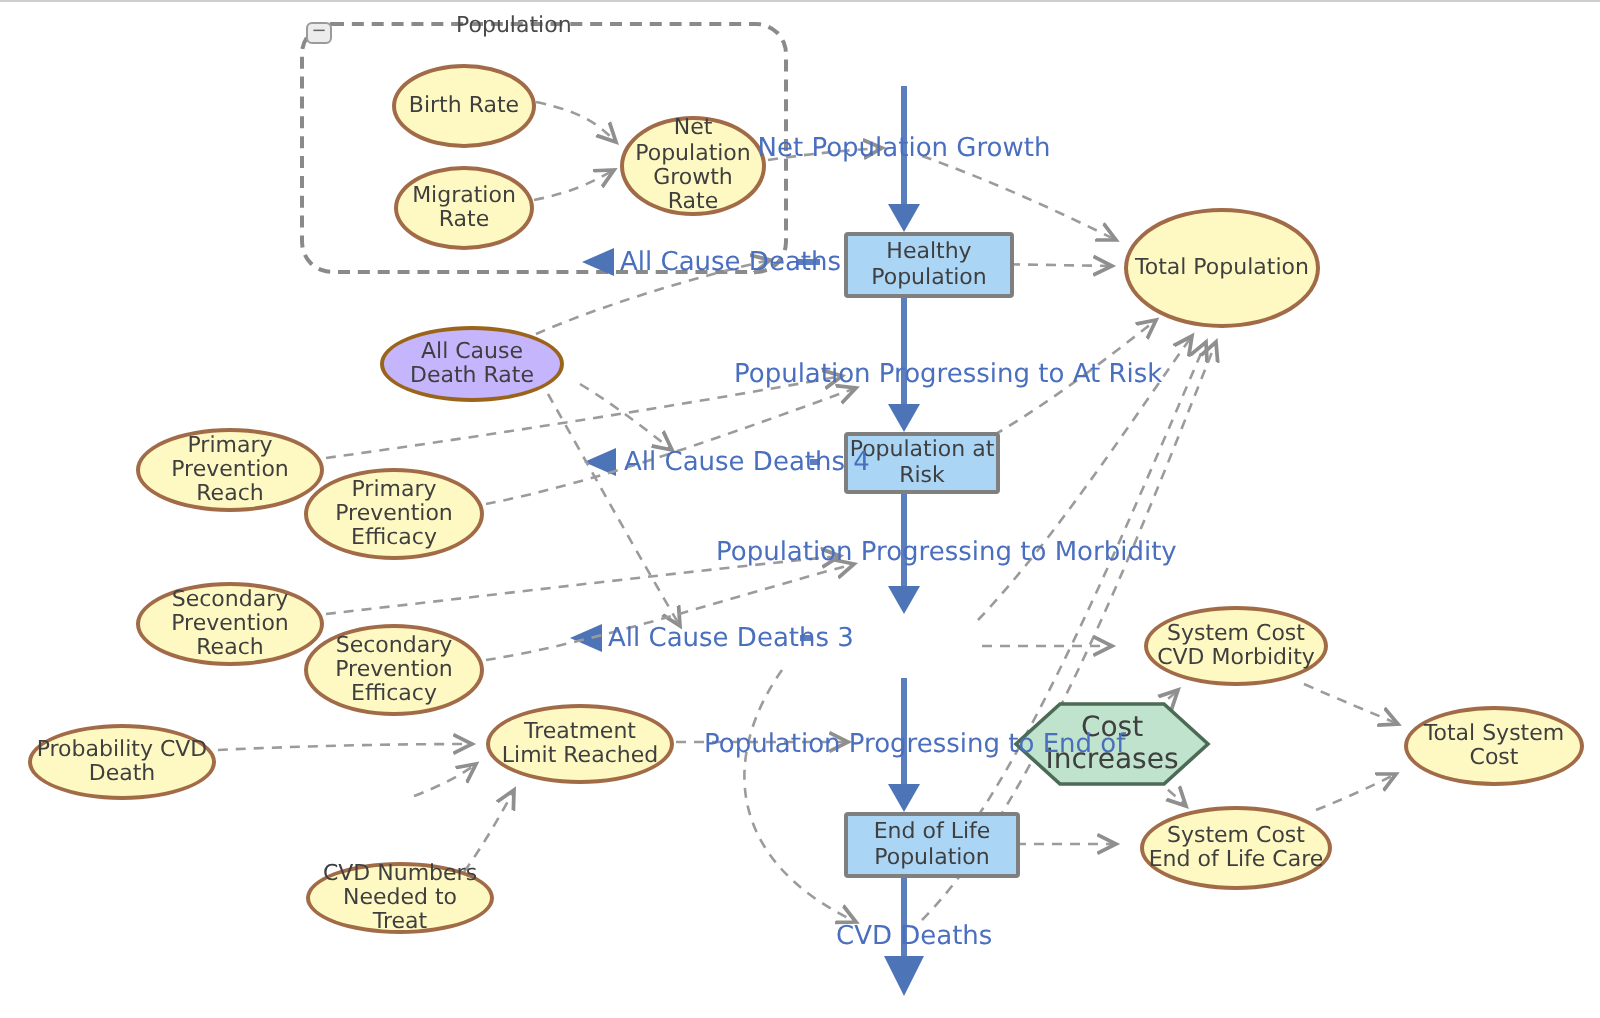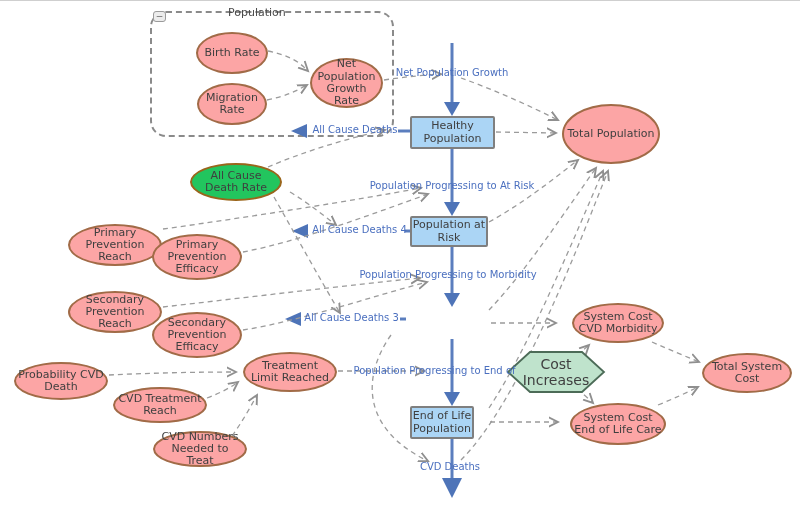--- a/index.html
+++ b/index.html
@@ -17,33 +17,33 @@
     position:absolute;left:228px;top:5px;width:90px;height:14px;z-index:3;
     font-size:11px;color:#4a4a4a;text-align:left;white-space:nowrap;
   }
   .collapse{
     position:absolute;left:153px;top:10px;width:13px;height:11px;z-index:3;
     border:1px solid #9a9a9a;border-radius:3px;background:#ececec;
     font-size:9px;line-height:9px;text-align:center;color:#666;box-sizing:border-box;
   }
   .var{
     position:absolute;z-index:2;border-radius:50%;
-    background:#fca5a5;border:2px solid #A16B47;box-sizing:border-box;
+    background:#fef9c3;border:2px solid #A16B47;box-sizing:border-box;
     display:flex;align-items:center;justify-content:center;text-align:center;
     font-size:11px;line-height:1.12;color:#3F3F3F;padding:0 2px;
   }
-  .var.highlight{background:#22c55e;border-color:#9A651B;}
+  .var.highlight{background:#c4b5fd;border-color:#9A651B;}
   .stock{
     position:absolute;z-index:2;border-radius:2px;
     background:#ABD5F5;border:2px solid #7F7F7F;box-sizing:border-box;
     display:flex;align-items:center;justify-content:center;text-align:center;
-    font-size:11px;line-height:1.15;color:#3F3F3F;
+    font-size:11px;line-height:1.15;color:#3F3F3F;margin-left:12px;
   }
   .flow-label{
-    position:absolute;z-index:3;font-size:10px;color:#4A6FBF;
+    position:absolute;z-index:3;font-size:13px;color:#4A6FBF;
     white-space:nowrap;text-align:center;
   }
   .hex-label{
     position:absolute;left:512px;top:357px;width:88px;height:28px;z-index:3;
     display:flex;align-items:center;justify-content:center;text-align:center;
     font-size:14px;line-height:1.15;color:#3F3F3F;
   }
   .conn{fill:none;stroke:#9B9B9B;stroke-width:1.3;stroke-dasharray:5 4;}
   .pipe{stroke:#5B7EBE;stroke-width:3;fill:none;}
   .bluehead{fill:#4E74B8;}
@@ -111,35 +111,34 @@
 
   <div class="group-box"></div>
   <div class="collapse">−</div>
   <div class="group-label">Population</div>
 
   <div class="var" style="left:196px;top:31px;width:72px;height:42px">Birth Rate</div>
   <div class="var" style="left:197px;top:82px;width:70px;height:42px">Migration Rate</div>
   <div class="var" style="left:310px;top:57px;width:73px;height:50px">Net Population Growth Rate</div>
   <div class="var" style="left:562px;top:103px;width:98px;height:60px">Total Population</div>
   <div class="var highlight" style="left:190px;top:162px;width:92px;height:38px">All Cause Death Rate</div>
-  <div class="var" style="left:68px;top:223px;width:94px;height:42px">Primary Prevention Reach</div>
+  <div class="var" style="left:68px;top:213px;width:94px;height:42px">Primary Prevention Reach</div>
   <div class="var" style="left:152px;top:233px;width:90px;height:46px">Primary Prevention Efficacy</div>
   <div class="var" style="left:68px;top:290px;width:94px;height:42px">Secondary Prevention Reach</div>
   <div class="var" style="left:152px;top:311px;width:90px;height:46px">Secondary Prevention Efficacy</div>
   <div class="var" style="left:14px;top:361px;width:94px;height:38px">Probability CVD Death</div>
-  <div class="var" style="left:113px;top:386px;width:94px;height:36px">CVD Treatment Reach</div>
   <div class="var" style="left:243px;top:351px;width:94px;height:40px">Treatment Limit Reached</div>
   <div class="var" style="left:153px;top:430px;width:94px;height:36px">CVD Numbers Needed to Treat</div>
   <div class="var" style="left:572px;top:302px;width:92px;height:40px">System Cost CVD Morbidity</div>
   <div class="var" style="left:570px;top:402px;width:96px;height:42px">System Cost End of Life Care</div>
   <div class="var" style="left:702px;top:352px;width:90px;height:40px">Total System Cost</div>
 
   <div class="stock" style="left:410px;top:115px;width:85px;height:33px">Healthy Population</div>
   <div class="stock" style="left:410px;top:215px;width:78px;height:31px">Population at Risk</div>
-  <div class="stock" style="left:410px;top:405px;width:64px;height:33px">End of Life Population</div>
+  <div class="stock" style="left:410px;top:405px;width:88px;height:33px">End of Life Population</div>
 
   <div class="hex-label">Cost Increases</div>
 
   <div class="flow-label" style="left:372px;top:66px;width:160px">Net Population Growth</div>
   <div class="flow-label" style="left:310px;top:123px;width:90px">All Cause Deaths</div>
   <div class="flow-label" style="left:367px;top:179px;width:170px">Population Progressing to At Risk</div>
   <div class="flow-label" style="left:312px;top:223px;width:95px">All Cause Deaths 4</div>
   <div class="flow-label" style="left:358px;top:268px;width:180px">Population Progressing to Morbidity</div>
   <div class="flow-label" style="left:304px;top:311px;width:95px">All Cause Deaths 3</div>
   <div class="flow-label" style="left:352px;top:364px;width:165px;text-align:center">Population Progressing to End of</div>

